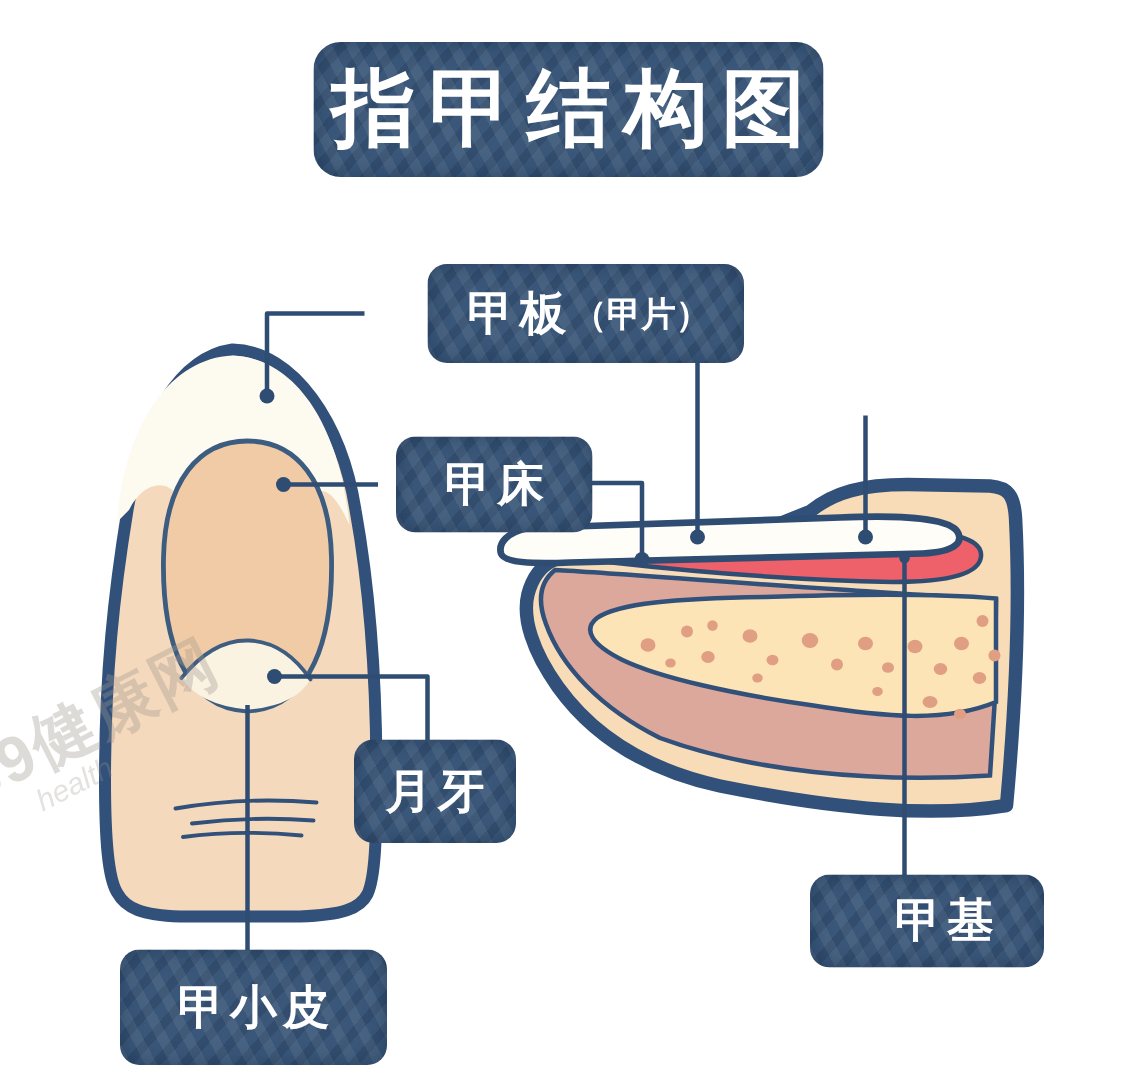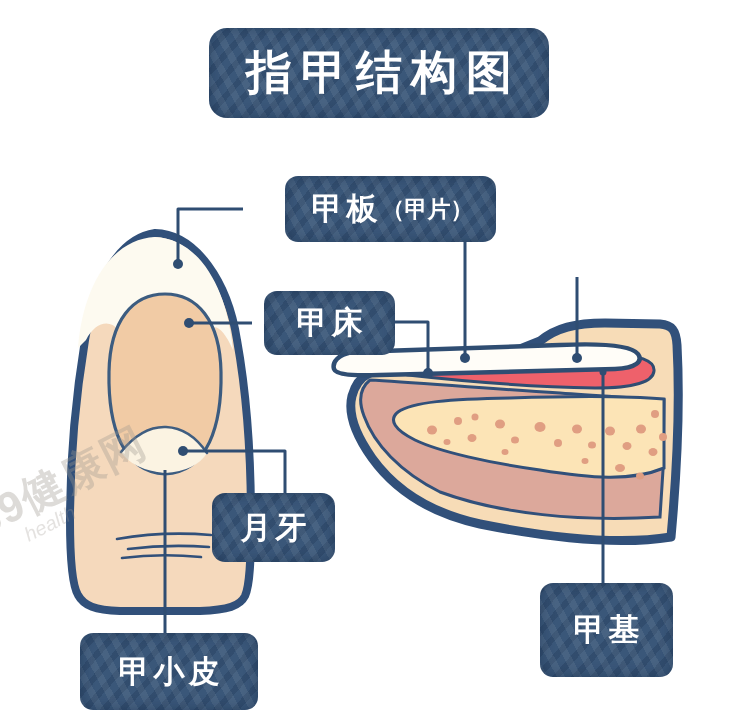--- a/index.html
+++ b/index.html
@@ -10,30 +10,30 @@
   #art,#connectors{position:absolute;left:0;top:0;}
   .navy-box{
     position:absolute;display:flex;align-items:center;justify-content:center;
     background:#3a5779;border-radius:13px;color:#fff;z-index:6;
     background-image:
       repeating-linear-gradient(62deg, rgba(255,255,255,0.07) 0 7px, rgba(0,0,0,0) 7px 15px),
       repeating-linear-gradient(-48deg, rgba(12,30,58,0.18) 0 6px, rgba(0,0,0,0) 6px 14px);
     box-shadow:inset 0 0 14px rgba(18,38,66,0.45);
   }
   #title-box{left:209px;top:28px;width:340px;height:90px;border-radius:18px;}
-  #title-box .t{font-size:46px;font-weight:bold;letter-spacing:9px;margin-left:9px;}
+  #title-box .t{font-size:56px;font-weight:bold;letter-spacing:9px;margin-left:9px;}
   .lbl{font-weight:bold;letter-spacing:4px;margin-left:4px;}
   #box-jiaban{left:243px;top:176px;width:211px;height:66px;margin-left:42px;}
   #box-jiaban .lbl{font-size:31px;}
   #box-jiaban .lbl-small{font-size:23px;font-weight:bold;letter-spacing:0;}
   #box-jiagen{left:509px;top:210px;width:140px;height:67px;}
   #box-jiachuang{left:264px;top:291px;width:131px;height:64px;}
-  #box-yueya{left:212px;top:493px;width:123px;height:69px;}
+  #box-yueya{left:236px;top:493px;width:108px;height:69px;}
   #box-jiaxiaopi{left:80px;top:633px;width:178px;height:77px;align-items:center;}
-  #box-jiaji{left:540px;top:583px;width:133px;height:94px;}
+  #box-jiaji{left:540px;top:583px;width:133px;height:62px;padding-left:23px;}
   .lbl-30{font-size:31px;}
   #watermark{
     position:absolute;left:6px;top:486px;width:230px;z-index:3;
     transform:rotate(-27deg);transform-origin:20px 90px;
     color:rgba(158,152,144,0.35);pointer-events:none;line-height:1.02;
   }
   #watermark .w1{font-size:43px;font-weight:bold;letter-spacing:2px;}
   #watermark .w2{font-size:20px;font-style:italic;margin-left:38px;color:rgba(158,152,144,0.28);}
 </style>
 </head>

